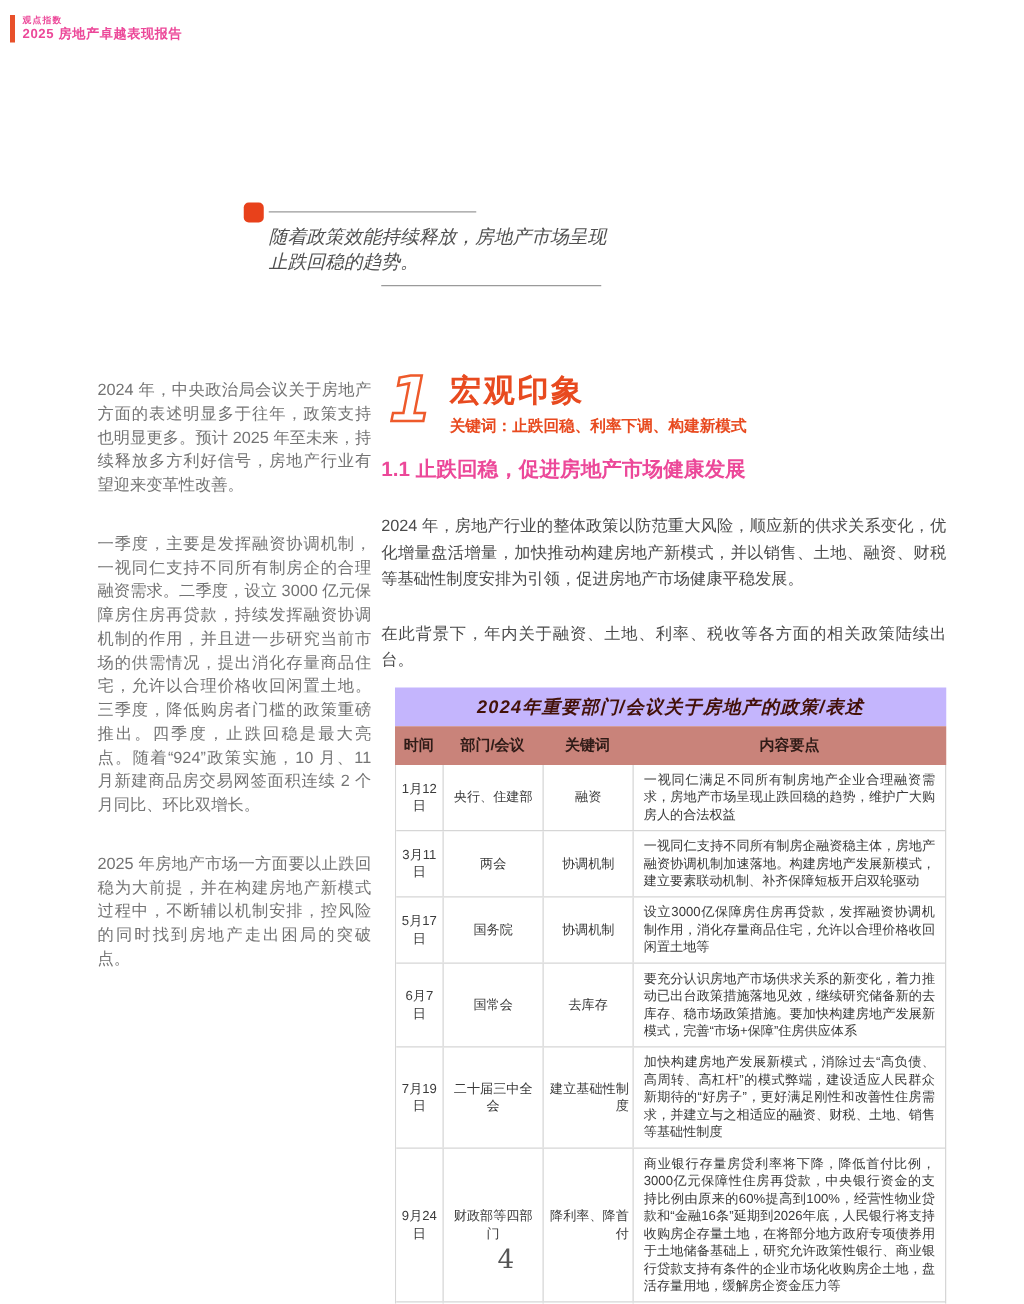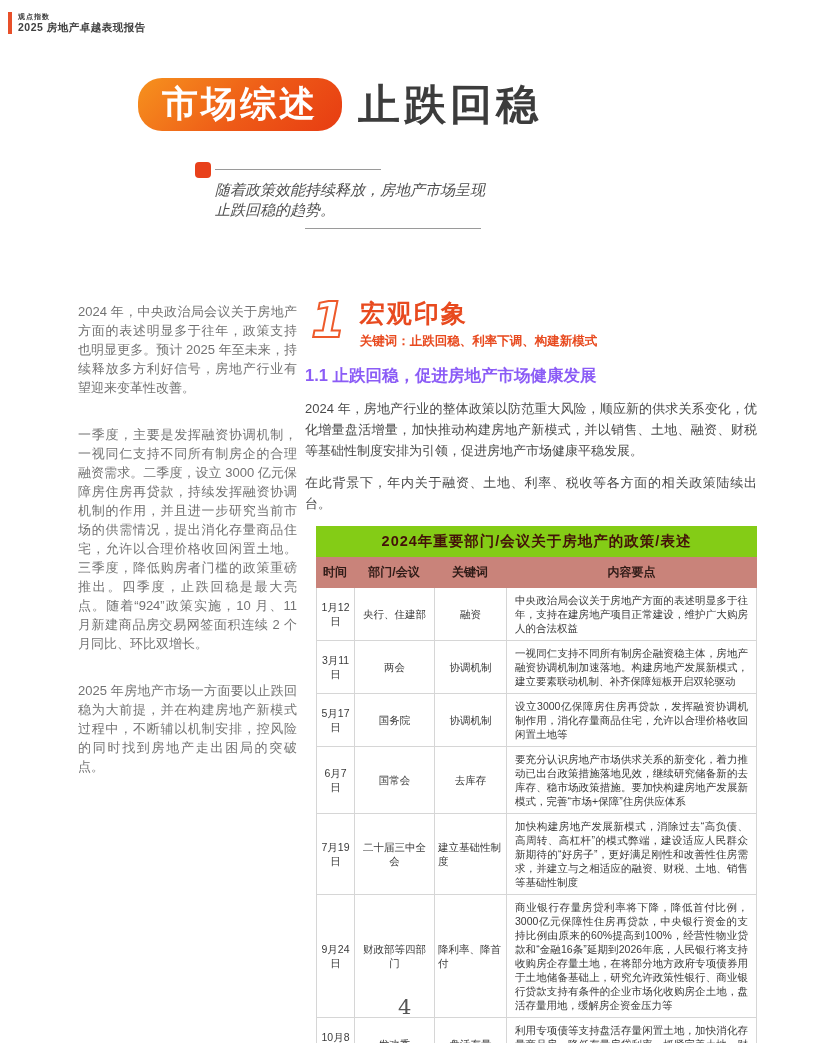--- a/index.html
+++ b/index.html
@@ -3,21 +3,21 @@
 <meta charset="utf-8">
 <style>
   html,body{margin:0;padding:0;background:#ffffff;}
   .page{
     position:relative;width:819px;height:1043px;background:#ffffff;overflow:hidden;
     font-family:"Liberation Sans","DejaVu Sans",sans-serif;color:#404040;
   }
   
   .brand{position:absolute;top:12px;left:8px;display:flex;align-items:stretch;}
   .brand-bar{width:4px;background:#e8502a;margin-right:6px;}
-  .brand-text{display:flex;flex-direction:column;justify-content:flex-start;color:#404040;}
+  .brand-text{display:flex;flex-direction:column;justify-content:flex-start;color:#ec4899;}
   .brand-l1{font-size:7px;font-weight:700;letter-spacing:1px;line-height:9px;}
   .brand-l2{font-size:10.5px;font-weight:700;letter-spacing:0.5px;line-height:13px;}
   
   .title-row{position:absolute;top:78px;left:138px;display:flex;align-items:center;}
   .badge{
     background:linear-gradient(135deg,#f6921e 0%,#ee5a17 55%,#e73c12 100%);
     color:#ffffff;font-size:36px;font-weight:900;letter-spacing:3px;
     padding:8px 24px 9px 24px;border-radius:24px;line-height:1;
   }
   .main-title{font-size:42px;font-weight:900;color:#3c3c3c;letter-spacing:4px;margin-left:16px;line-height:1;}
@@ -34,37 +34,37 @@
   .right-col{position:absolute;top:296px;left:305px;width:452px;}
   .section-head{display:flex;align-items:flex-start;}
   .section-number{
     font-size:50px;font-weight:700;font-style:italic;line-height:48px;
     color:#ffffff;-webkit-text-stroke:2px #ee5a2b;margin:0 14px 0 6px;
     font-family:"DejaVu Sans",sans-serif;
   }
   .section-titles{padding-top:2px;}
   .section-title{font-size:25px;font-weight:800;color:#e84a1f;letter-spacing:2px;line-height:30px;}
   .section-keywords{font-size:12.5px;font-weight:700;color:#e84a1f;margin-top:5px;}
-  .subsection-title{font-size:16.5px;font-weight:800;color:#8b5cf6;margin-top:15px;}
-  .body-para{font-size:13px;line-height:21px;color:#4a4a4a;text-align:justify;margin-top:11px;}
+  .subsection-title{font-size:16.5px;font-weight:800;color:#ec4899;margin-top:15px;}
+  .body-para{font-size:13px;line-height:21px;color:#4a4a4a;text-align:justify;margin-top:23px;}
   
   .policy-table{margin-top:12px;width:441px;margin-left:11px;}
   .pt-title{
-    background:#84cc16;color:#431109;font-size:14.5px;font-weight:800;
-    text-align:center;padding:6px 20px;letter-spacing:1px;
+    background:#c4b5fd;color:#431109;font-size:14.5px;font-weight:800;
+    text-align:center;padding:6px 20px;letter-spacing:1px;font-style:italic;
   }
   .pt-header{display:flex;background:#c9837a;color:#2f1b17;font-weight:800;font-size:12px;}
   .pt-header .t-cell{padding:7px 0;text-align:center;}
   .pt-body{border:1px solid #d6d6d6;border-top:none;}
   .t-row{display:flex;align-items:center;border-top:1px solid #d6d6d6;background:#ffffff;}
   .t-row:first-child{border-top:none;}
   .t-cell{box-sizing:border-box;}
   .c0{width:38px;flex:none;text-align:center;}
   .c1{width:80px;flex:none;text-align:center;}
-  .c2{width:72px;flex:none;text-align:left;}
+  .c2{width:72px;flex:none;text-align:right;}
   .c3{flex:1;text-align:justify;}
   .pt-body .t-cell{font-size:10.5px;line-height:14px;color:#3a3a3a;padding:5px 3px;align-self:stretch;display:flex;align-items:center;justify-content:center;}
   .pt-body .c0,.pt-body .c1,.pt-body .c2{border-right:1px solid #d6d6d6;}
   .pt-body .c3{padding:5px 8px;justify-content:flex-start;text-align:justify;}
   
   .page-number{
     position:absolute;top:995px;left:398px;font-size:21px;color:#555555;
     font-family:"DejaVu Serif","Liberation Serif",serif;
   }
 </style>
@@ -74,24 +74,20 @@
 <div class="page">
 
   <div class="brand">
     <div class="brand-bar"></div>
     <div class="brand-text">
       <div class="brand-l1">观点指数</div>
       <div class="brand-l2">2025 房地产卓越表现报告</div>
     </div>
   </div>
 
-  <div class="title-row">
-    <div class="badge">市场综述</div>
-    <div class="main-title">止跌回稳</div>
-  </div>
 
   <div class="intro">
     <div class="intro-dot"></div>
     <div class="intro-topline"></div>
     <div class="intro-text">随着政策效能持续释放，房地产市场呈现止跌回稳的趋势。</div>
     <div class="intro-bottomline"></div>
   </div>
 
   <div class="left-col">
     <p>2024 年，中央政治局会议关于房地产方面的表述明显多于往年，政策支持也明显更多。预计 2025 年至未来，持续释放多方利好信号，房地产行业有望迎来变革性改善。</p>
@@ -117,21 +113,21 @@
         <div class="t-cell c0">时间</div>
         <div class="t-cell c1">部门/会议</div>
         <div class="t-cell c2">关键词</div>
         <div class="t-cell c3" style="text-align:center;">内容要点</div>
       </div>
       <div class="pt-body">
           <div class="t-row">
             <div class="t-cell c0">1月12日</div>
             <div class="t-cell c1">央行、住建部</div>
             <div class="t-cell c2">融资</div>
-            <div class="t-cell c3">中央政治局会议关于房地产方面的表述明显多于往年，支持在建房地产项目正常建设，维护广大购房人的合法权益</div>
+            <div class="t-cell c3">一视同仁满足不同所有制房地产企业合理融资需求，房地产市场呈现止跌回稳的趋势，维护广大购房人的合法权益</div>
           </div>
           <div class="t-row">
             <div class="t-cell c0">3月11日</div>
             <div class="t-cell c1">两会</div>
             <div class="t-cell c2">协调机制</div>
             <div class="t-cell c3">一视同仁支持不同所有制房企融资稳主体，房地产融资协调机制加速落地。构建房地产发展新模式，建立要素联动机制、补齐保障短板开启双轮驱动</div>
           </div>
           <div class="t-row">
             <div class="t-cell c0">5月17日</div>
             <div class="t-cell c1">国务院</div>

